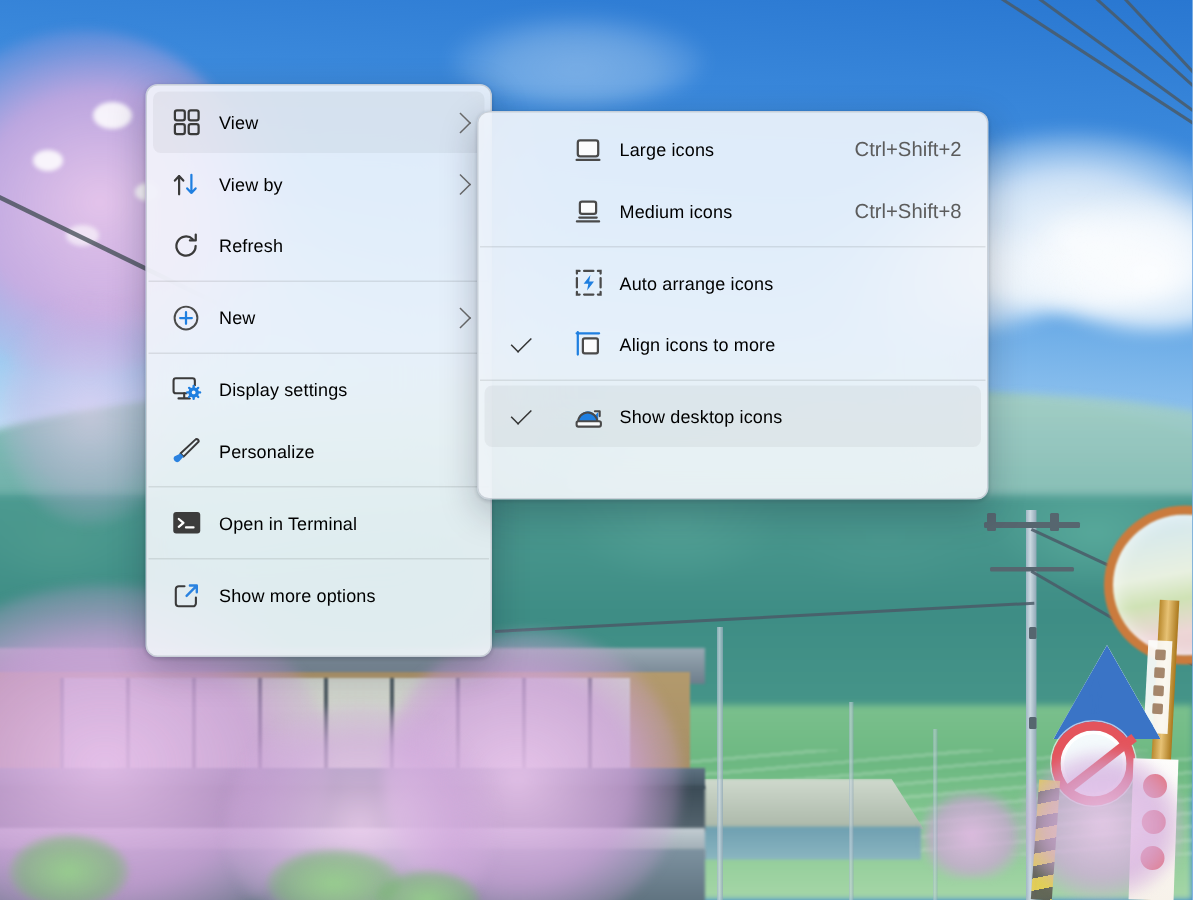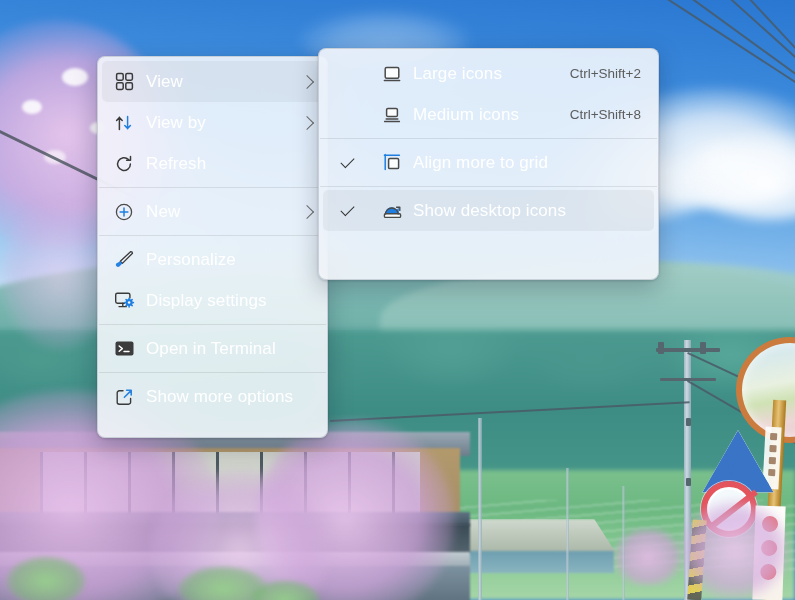--- a/index.html
+++ b/index.html
@@ -232,36 +232,36 @@
     border: 1px solid rgba(190,196,206,0.75);
     border-radius: 8px;
     box-shadow: 0 8px 24px rgba(10,20,40,0.26), 0 1px 3px rgba(10,20,40,0.18);
     backdrop-filter: blur(28px) saturate(150%);
     -webkit-backdrop-filter: blur(28px) saturate(150%);
     padding: 4px 0;
     overflow: hidden;
   }
 
   #main-menu  { left: 97px;  top: 56px;  width: 231px; height: 382px; }
-  #sub-menu   { left: 318px; top: 48px;  width: 341px; height: 232px; z-index: 5; }
+  #sub-menu   { left: 318px; top: 74px;  width: 341px; height: 259px; z-index: 5; }
 
   .row {
     position: relative;
     display: flex; align-items: center;
     height: 41px;
     margin: 0 4px;
     border-radius: 5px;
     cursor: default;
     color: #1b1b1b;
   }
   .row.hl { background: rgba(0,0,0,0.045); }
   .row .lbl {
-    font-size: 17px;
+    font-size: 12px;
     letter-spacing: .1px;
-    color: #ffffff;
+    color: #000000;
     white-space: nowrap;
   }
   .row .accel {
     margin-left: auto;
     margin-right: 13px;
     font-size: 13.5px;
     color: #5c5c5c;
     white-space: nowrap;
   }
   .chev {
@@ -436,41 +436,41 @@
       </span>
       <span class="lbl">New</span>
       <span class="chev"></span>
     </div>
 
     <div class="sep"></div>
 
     <div class="row">
       <span class="ico">
         <svg width="21" height="21" viewBox="0 0 21 21">
-          <path d="M16.8 2.6 a1.7 1.7 0 0 1 1.7 1.7 L8.4 14.4 l-2.1-2.1 z" fill="none" stroke="#3a3a3a" stroke-width="1.3" stroke-linejoin="round"></path>
-          <path d="M6.3 12.3 L8.4 14.4 L5.4 17.6 a2.3 2.3 0 0 1-3.2-3.2 z" fill="#2a82e0"></path>
-        </svg>
-      </span>
-      <span class="lbl">Personalize</span>
-    </div>
-
-    <div class="row">
-      <span class="ico">
-        <svg width="21" height="21" viewBox="0 0 21 21">
           <rect x="1.7" y="3.2" width="14.2" height="10" rx="1.6" fill="none" stroke="#3a3a3a" stroke-width="1.4"></rect>
           <path d="M8.8 13.2 V16.4 M5 16.6 H12.6" fill="none" stroke="#3a3a3a" stroke-width="1.4" stroke-linecap="round"></path>
           <circle cx="15.1" cy="12.6" r="4.4" fill="#f3f5f9"></circle>
           <circle cx="15.1" cy="12.6" r="3.5" fill="#1f7fe0"></circle>
           <circle cx="15.1" cy="12.6" r="1.25" fill="#f3f5f9"></circle>
           <path d="M15.1 8.3 v1.2 M15.1 15.7 v1.2 M10.8 12.6 h1.2 M18.2 12.6 h1.2 M12.1 9.6 l.85.85 M17.3 14.8 l.85.85 M18.1 9.6 l-.85.85 M12.9 14.8 l-.85.85" stroke="#1f7fe0" stroke-width="1.6" stroke-linecap="round"></path>
         </svg>
       </span>
       <span class="lbl">Display settings</span>
     </div>
 
+    <div class="row">
+      <span class="ico">
+        <svg width="21" height="21" viewBox="0 0 21 21">
+          <path d="M16.8 2.6 a1.7 1.7 0 0 1 1.7 1.7 L8.4 14.4 l-2.1-2.1 z" fill="none" stroke="#3a3a3a" stroke-width="1.3" stroke-linejoin="round"></path>
+          <path d="M6.3 12.3 L8.4 14.4 L5.4 17.6 a2.3 2.3 0 0 1-3.2-3.2 z" fill="#2a82e0"></path>
+        </svg>
+      </span>
+      <span class="lbl">Personalize</span>
+    </div>
+
     <div class="sep"></div>
 
     <div class="row">
       <span class="ico">
         <svg width="21" height="19" viewBox="0 0 21 19">
           <rect x="1.5" y="2.4" width="18" height="14.2" rx="2" fill="#3c3c3c"></rect>
           <path d="M5.2 7 L8.3 9.6 L5.2 12.2" fill="none" stroke="#ffffff" stroke-width="1.5" stroke-linecap="round" stroke-linejoin="round"></path>
           <path d="M10 12.6 H15" stroke="#ffffff" stroke-width="1.5" stroke-linecap="round"></path>
         </svg>
       </span>
@@ -512,32 +512,44 @@
           <path d="M4.2 14 H15.8 M2.6 16.6 H17.4" stroke="#4a4a4a" stroke-width="1.5" stroke-linecap="round"></path>
         </svg>
       </span>
       <span class="lbl">Medium icons</span>
       <span class="accel">Ctrl+Shift+8</span>
     </div>
 
 
     <div class="sep"></div>
 
+    <div class="row">
+      <span class="check"></span>
+      <span class="ico">
+        <svg width="21" height="21" viewBox="0 0 21 21">
+          <path d="M4.4 2.6 H2.6 V4.4 M16.6 2.6 H18.4 V4.4 M4.4 18.4 H2.6 V16.6 M16.6 18.4 H18.4 V16.6" fill="none" stroke="#4a4a4a" stroke-width="1.5" stroke-linecap="round"></path>
+          <path d="M7.4 2.6 H13.6 M7.4 18.4 H13.6 M2.6 7.4 V13.6 M18.4 7.4 V13.6" stroke="#4a4a4a" stroke-width="1.5" stroke-linecap="round"></path>
+          <path d="M11.6 5.4 L7.1 11.2 H10.2 L9.4 15.6 L14 9.7 H10.8 z" fill="#1f7fe0"></path>
+        </svg>
+      </span>
+      <span class="lbl">Auto arrange icons</span>
+      <span class="accel"></span>
+    </div>
 
     <div class="row">
       <span class="check">
         <span class="ckmark"></span>
       </span>
       <span class="ico">
         <svg width="21" height="21" viewBox="0 0 21 21">
           <path d="M3.2 2.4 V17.4 M2.4 3.2 H17.4" fill="none" stroke="#1f7fe0" stroke-width="1.5" stroke-linecap="round"></path>
           <rect x="6.6" y="6.6" width="10" height="10" rx="1.2" fill="#fbfcfd" stroke="#4a4a4a" stroke-width="1.5"></rect>
         </svg>
       </span>
-      <span class="lbl">Align more to grid</span>
+      <span class="lbl">Align icons to more</span>
       <span class="accel"></span>
     </div>
 
     <div class="sep"></div>
 
     <div class="row hl">
       <span class="check">
         <span class="ckmark"></span>
       </span>
       <span class="ico">

